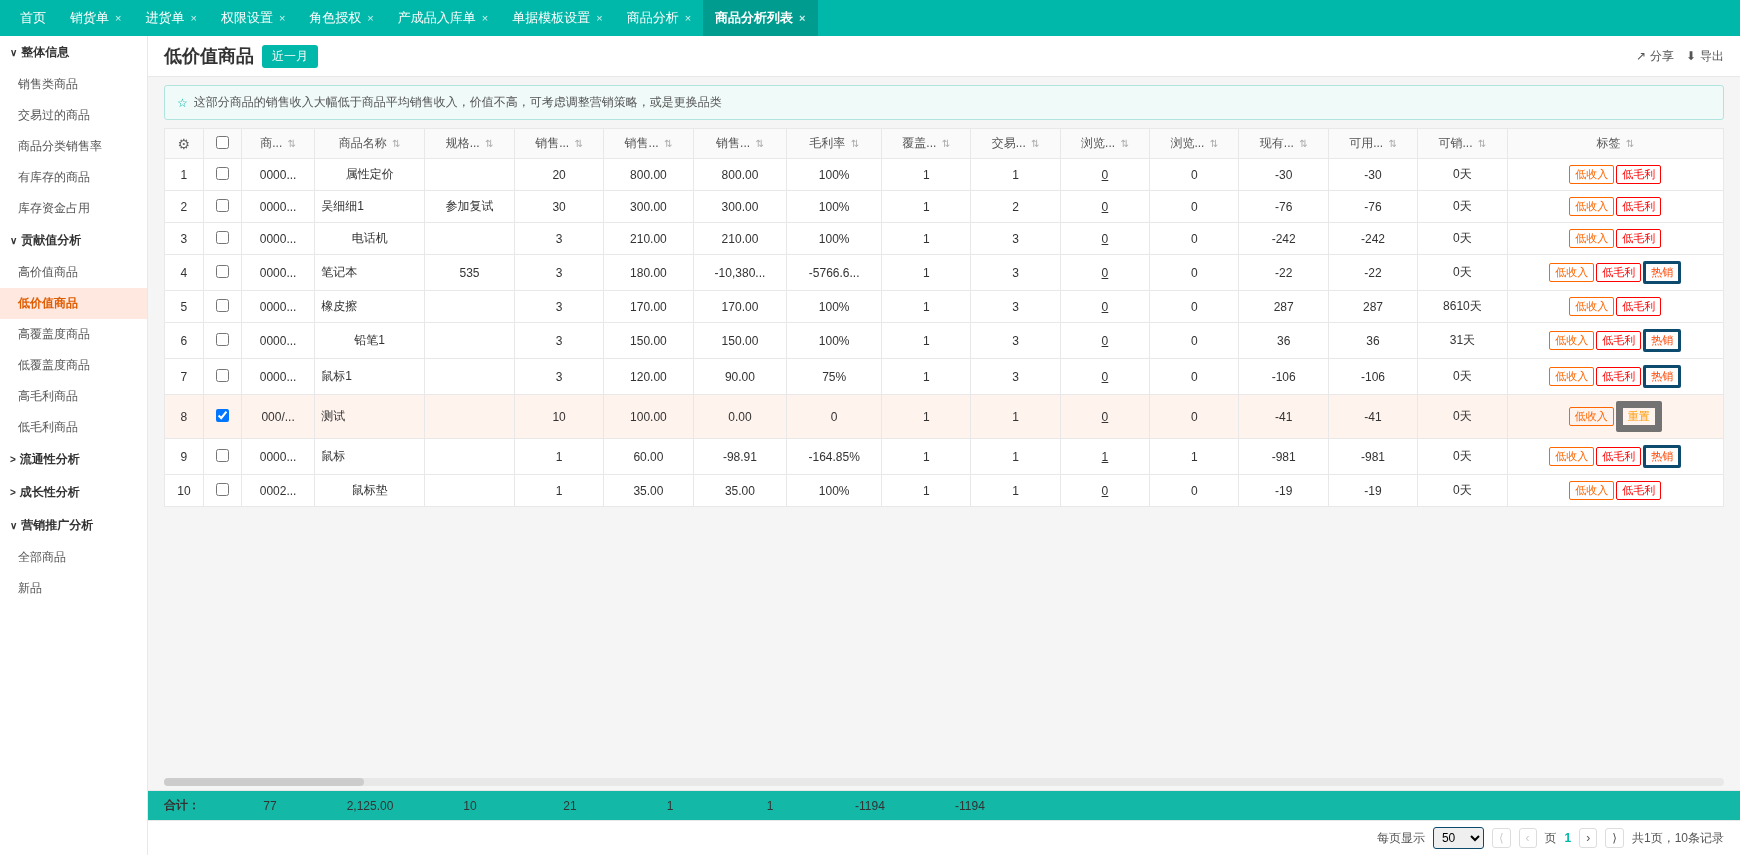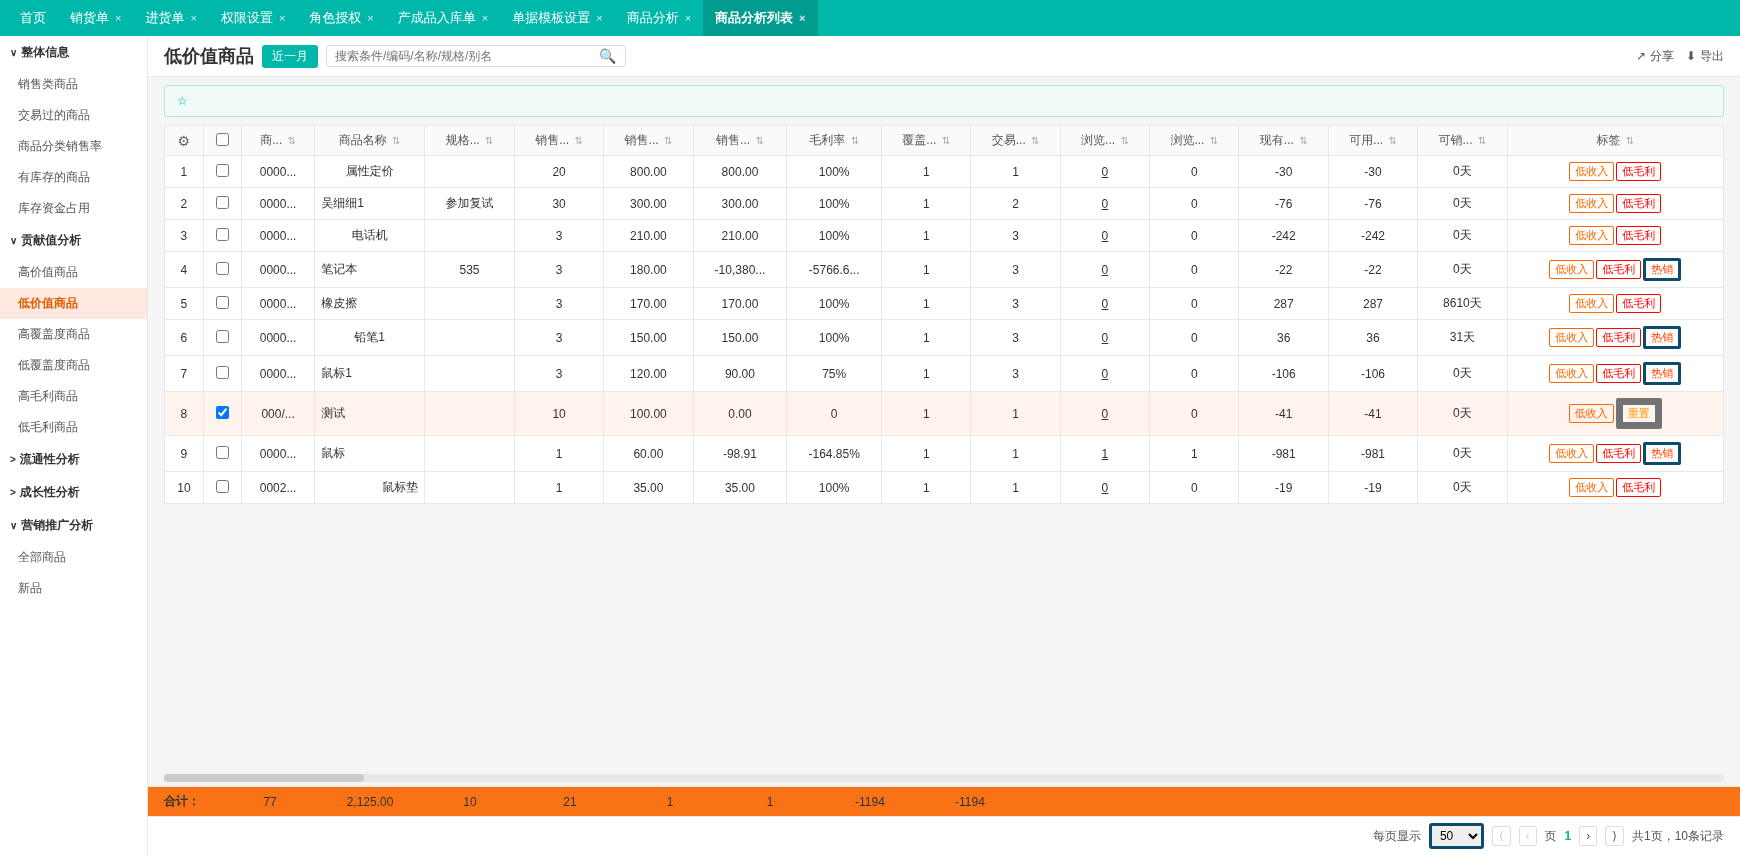--- a/index.html
+++ b/index.html
@@ -186,21 +186,21 @@
     .tag-orange { color: #ff6600; border: 1px solid #ff6600; }
     .tag-red { color: #ff0000; border: 1px solid #ff0000; }
     .tag-hotred { color: #ff4400; border: 3px solid #0c4a6e; }
     .tag-reorder { color: #ff9900; border: 7px solid #737373; }
     .days-orange { color: #ff6600; margin-top: 21px; }
     .underline { text-decoration: underline; cursor: pointer; }
     .settings-icon { font-size: 14px; color: #666; cursor: pointer; }
 
     
     .table-footer {
-      background: #f97316;
+      background: #14b8a6;
       border-top: 1px solid #e8e8e8;
       padding: 6px 16px;
       display: flex;
       align-items: center;
       gap: 40px;
       font-size: 12px;
       color: #333;
     }
     .footer-label { font-weight: bold; }
     .footer-val { min-width: 60px; text-align: center; display: inline-block; }
@@ -211,21 +211,21 @@
       border-top: 1px solid #e8e8e8;
       padding: 6px 16px;
       display: flex;
       align-items: center;
       justify-content: flex-end;
       gap: 8px;
       font-size: 12px;
       color: #555;
     }
     .pagination-bar select {
-      border: 3px solid #0c4a6e;
+      border: 1px solid #0c4a6e;
       border-radius: 3px;
       padding: 2px 4px;
       font-size: 12px;
     }
     .page-btn {
       border: 1px solid #ddd;
       border-radius: 3px;
       padding: 2px 6px;
       cursor: pointer;
       background: #fff;
@@ -286,38 +286,35 @@
       <div class="sidebar-group-header"><span class="arrow">∨</span>营销推广分析</div>
       <div class="sidebar-item">全部商品</div>
       <div class="sidebar-item">新品</div>
     </div>
 
   <div class="content">
 
     <div class="page-header">
       <span class="page-title">低价值商品</span>
       <button class="btn-recent">近一月</button>
-      <div class="search-box">
-        <input type="text" placeholder="搜索条件/编码/名称/规格/别名" style="">
-        <span class="search-icon">🔍</span>
-      </div>
       <div class="header-actions">
         <button class="action-btn">
           <span>↗</span>
           <span>分享</span>
         </button>
         <button class="action-btn">
           <span>⬇</span>
           <span>导出</span>
         </button>
       </div>
     </div>
 
     <div class="info-banner">
       <span class="info-icon">☆</span>
+      <span>这部分商品的销售收入大幅低于商品平均销售收入，价值不高，可考虑调整营销策略，或是更换品类</span>
     </div>
 
     <div class="table-wrapper">
       <table class="data-table">
         <thead>
           <tr>
             <th><span class="settings-icon">⚙</span></th>
             <th><input type="checkbox" style=""></th>
             <th>商... <span class="sort-arrows">⇅</span></th>
             <th>商品名称 <span class="sort-arrows">⇅</span></th>
@@ -505,21 +502,21 @@
     <td>1</td>
     <td>-981</td>
     <td>-981</td>
     <td class="days-orange">0天</td>
     <td><span class="tag tag-orange">低收入</span><span class="tag tag-red">低毛利</span><span class="tag tag-hotred">热销</span></td>
   </tr>
             <tr>
     <td>10</td>
     <td><input type="checkbox" style=""></td>
     <td>0002...</td>
-    <td style="text-align:right">鼠标垫</td>
+    <td style="text-align:center">鼠标垫</td>
     <td></td>
     <td>1</td>
     <td>35.00</td>
     <td>35.00</td>
     <td>100%</td>
     <td>1</td>
     <td>1</td>
     <td><span class="underline">0</span></td>
     <td>0</td>
     <td>-19</td>

